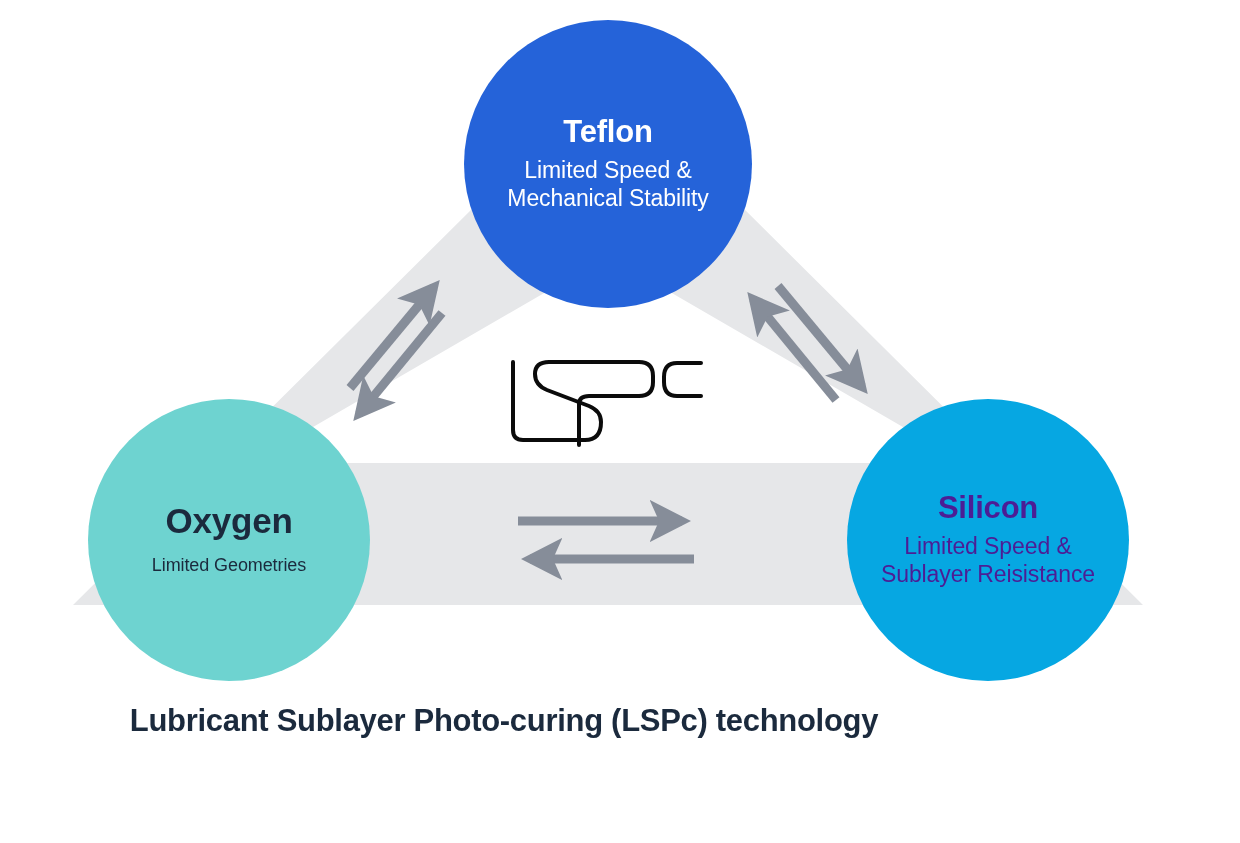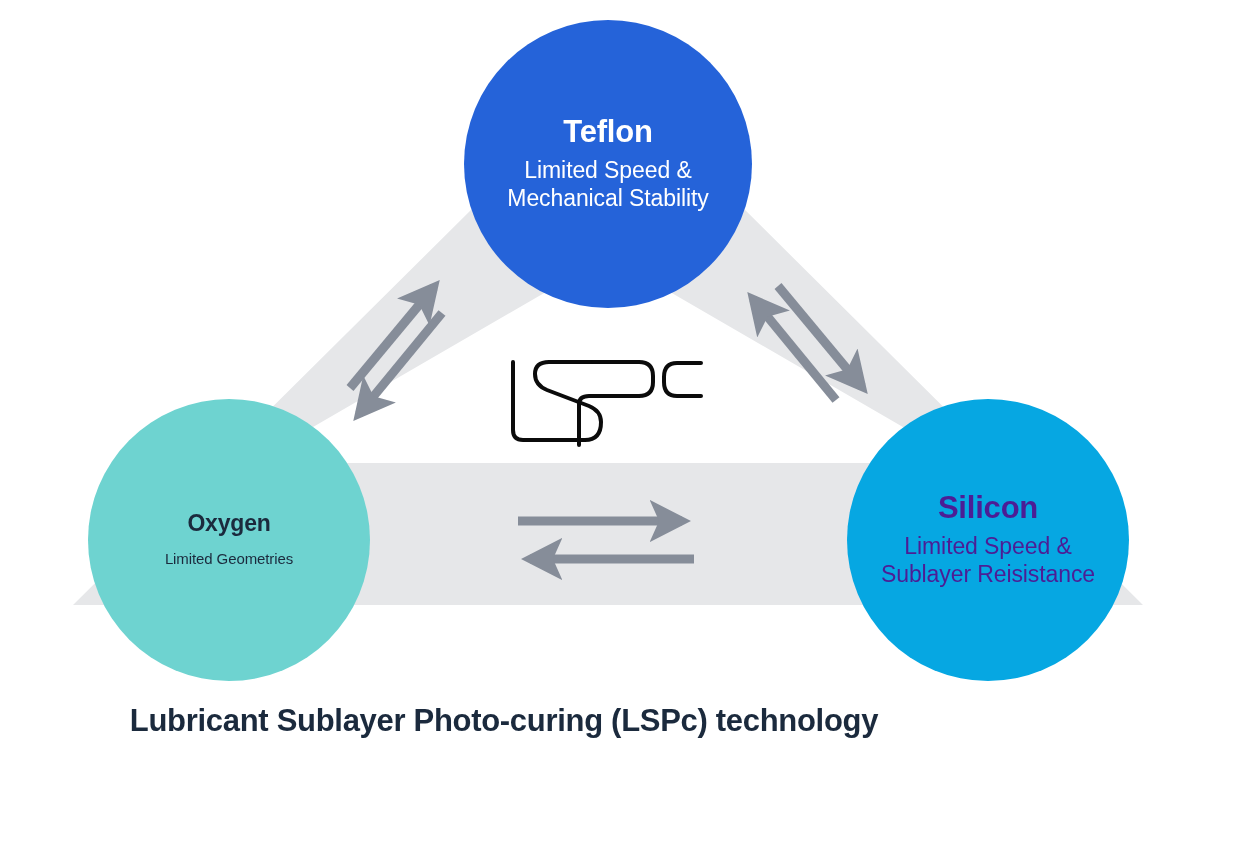--- a/index.html
+++ b/index.html
@@ -58,22 +58,22 @@
 
   
   #node-oxygen {
     left: 88px;
     top: 399px;
     width: 282px;
     height: 282px;
     background: #6ed3d0;
     color: #1b2a3d;
   }
-  #node-oxygen .node-title { font-size: 23px; margin-bottom: 15px; }
-  #node-oxygen .node-sub   { font-size: 15px; }
+  #node-oxygen .node-title { font-size: 35px; margin-bottom: 15px; }
+  #node-oxygen .node-sub   { font-size: 18px; }
 
   
   #node-silicon {
     left: 847px;
     top: 399px;
     width: 282px;
     height: 282px;
     background: #06a7e2;
     color: #4c1d95;
   }

